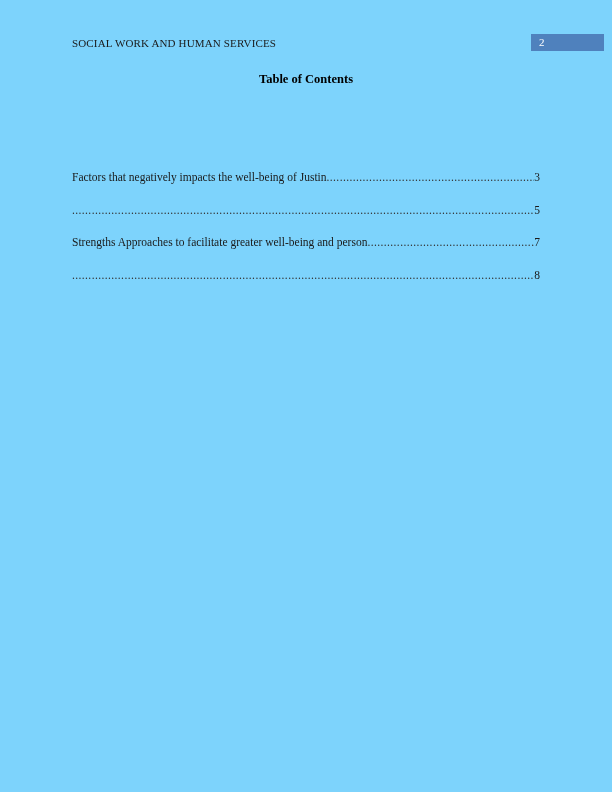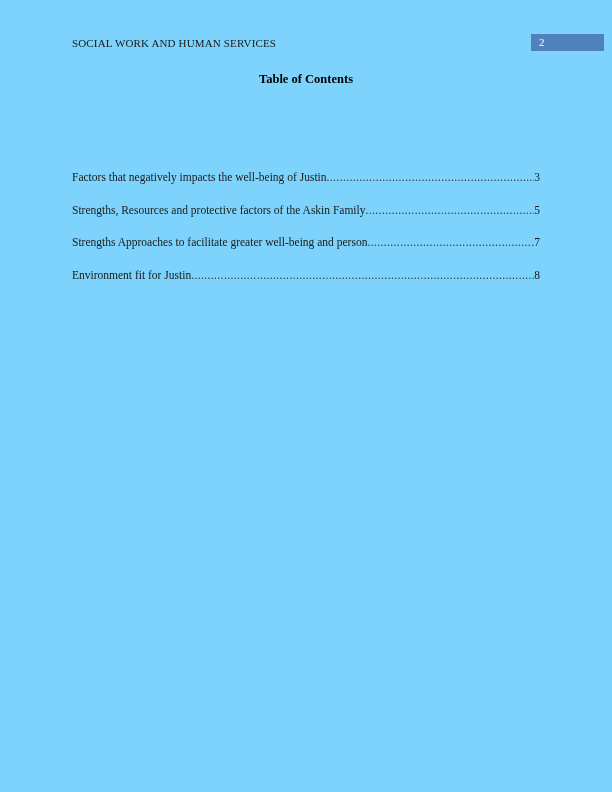--- a/index.html
+++ b/index.html
@@ -130,33 +130,31 @@
 
   <div class="toc-list">
 
     <div class="toc-entry">
       <span class="toc-entry-text">Factors that negatively impacts the well-being of Justin</span>
       <span class="toc-leader"></span>
       <span class="toc-page">3</span>
     </div>
 
     <div class="toc-entry">
-      <span class="toc-entry-text">Strengths, Resources and protective factors of the Askin Family</span>
       <span class="toc-leader"></span>
       <span class="toc-page">5</span>
     </div>
 
     <div class="toc-entry">
       <span class="toc-entry-text">Strengths Approaches to facilitate greater well-being and person</span>
       <span class="toc-leader"></span>
       <span class="toc-page">7</span>
     </div>
 
     <div class="toc-entry">
-      <span class="toc-entry-text">Environment fit for Justin</span>
       <span class="toc-leader"></span>
       <span class="toc-page">8</span>
     </div>
 
 
   </div>
 
 </div>
 
 </body></html>

